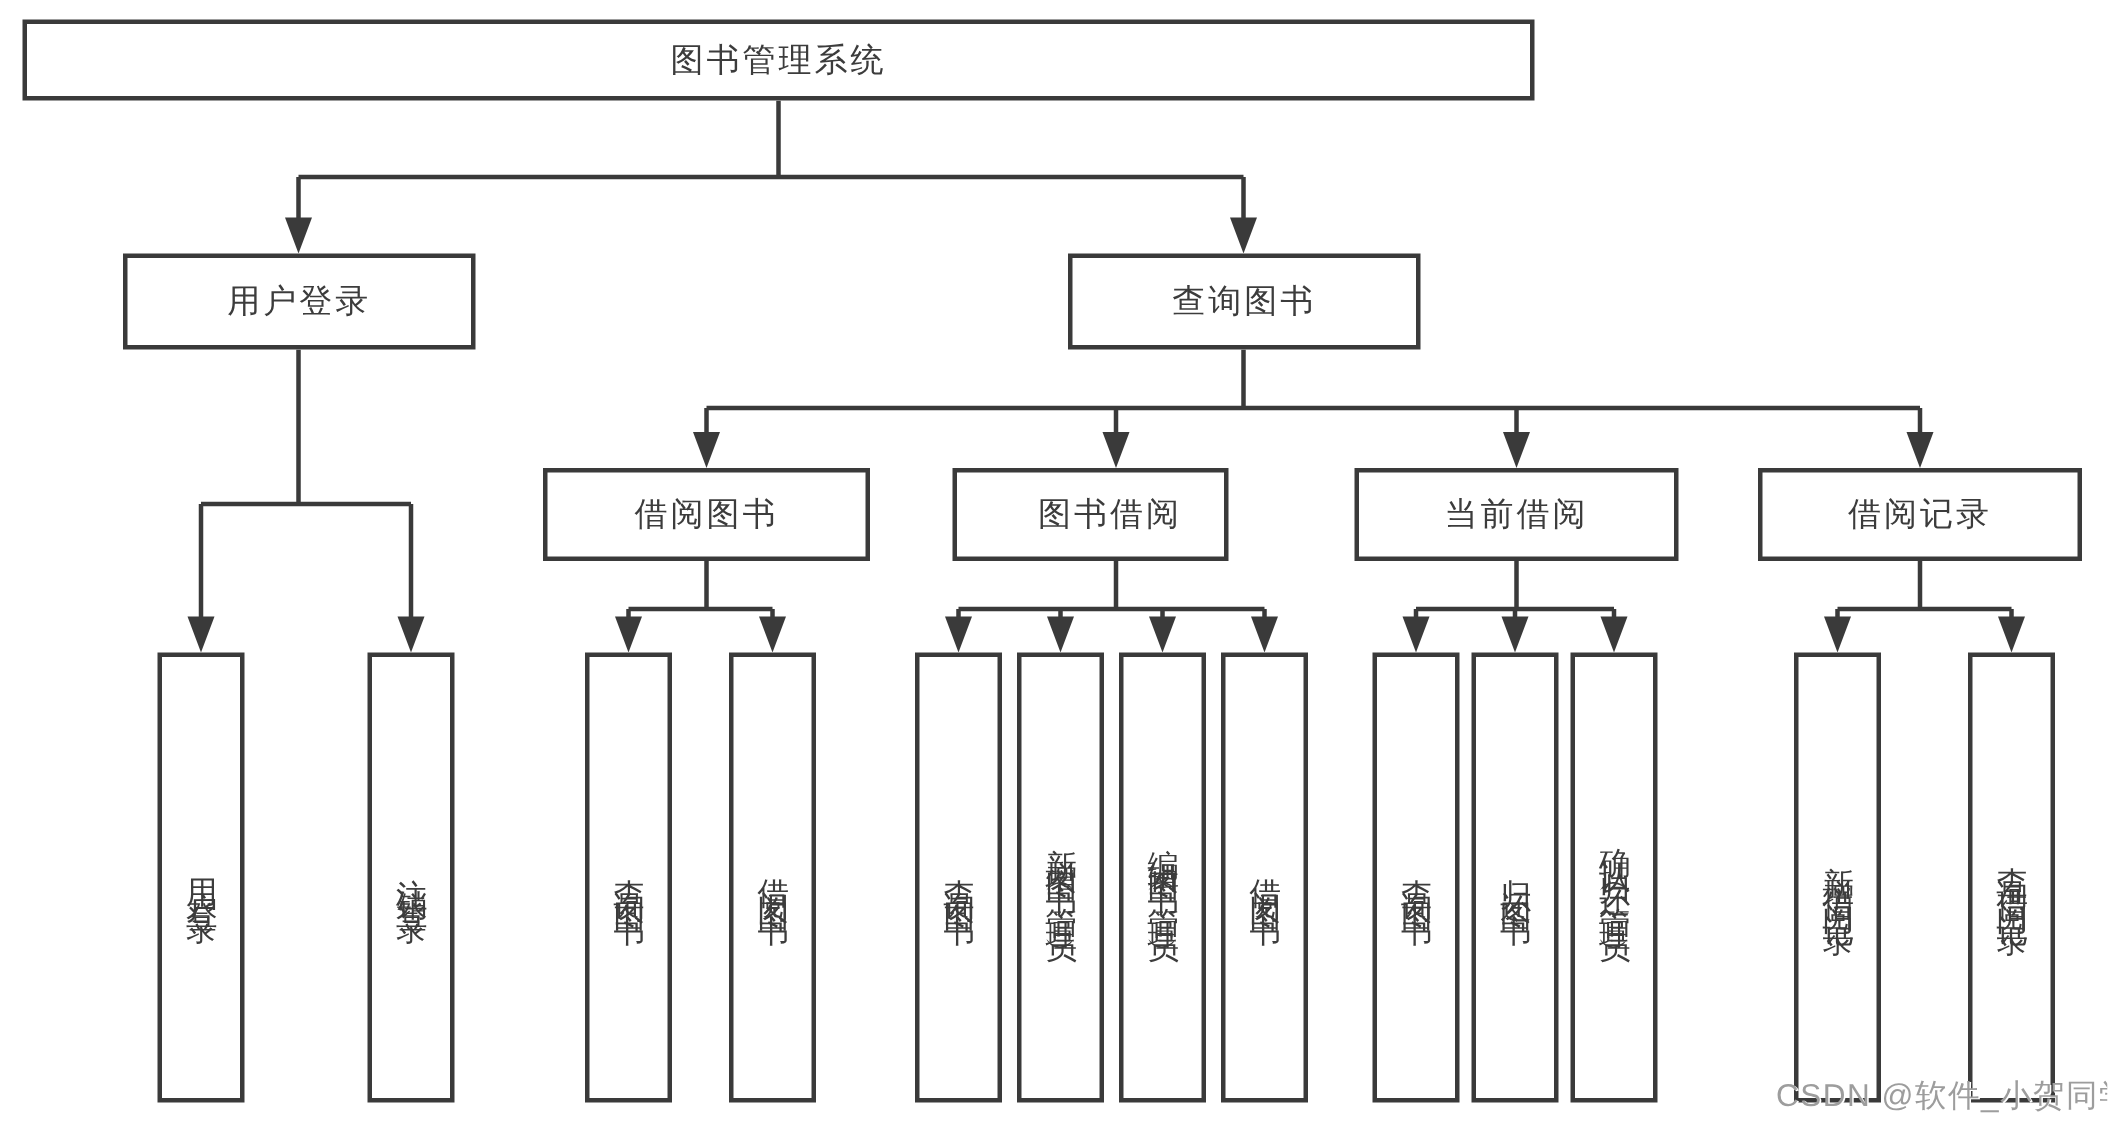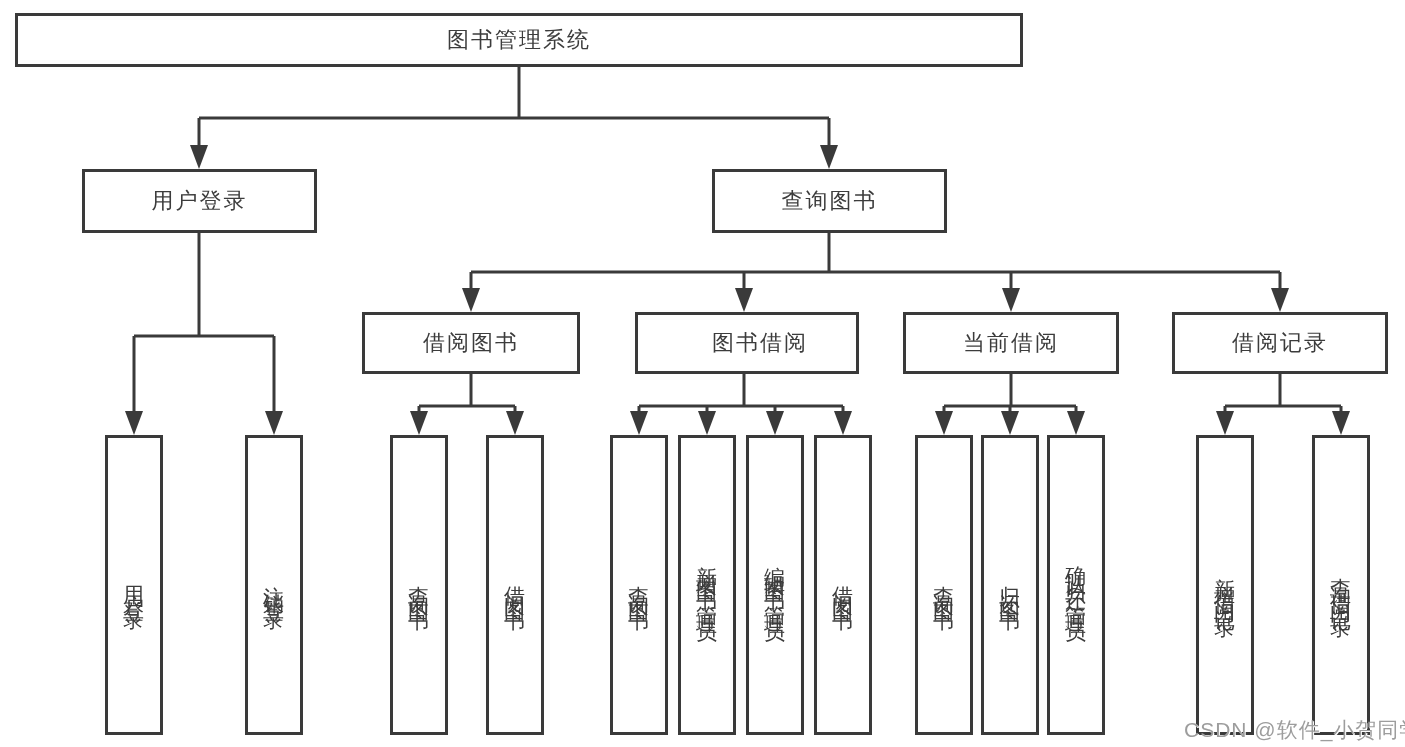--- a/index.html
+++ b/index.html
@@ -117,21 +117,21 @@
   <div class="hbox" style="left:82px; top:169px; width:235px; height:64px;">
     <span class="hlabel">用户登录</span>
   </div>
   <div class="hbox" style="left:712px; top:169px; width:235px; height:64px;">
     <span class="hlabel">查询图书</span>
   </div>
 
   <div class="hbox" style="left:362px; top:312px; width:218px; height:62px;">
     <span class="hlabel">借阅图书</span>
   </div>
-  <div class="hbox" style="left:635px; top:312px; width:224px; height:62px;padding-left:26px;">
+  <div class="hbox" style="left:635px; top:312px; width:184px; height:62px;padding-left:26px;">
     <span class="hlabel">图书借阅</span>
   </div>
   <div class="hbox" style="left:903px; top:312px; width:216px; height:62px;">
     <span class="hlabel">当前借阅</span>
   </div>
   <div class="hbox" style="left:1172px; top:312px; width:216px; height:62px;">
     <span class="hlabel">借阅记录</span>
   </div>
 
   <div class="vbox" style="left:105px; top:435px;">

